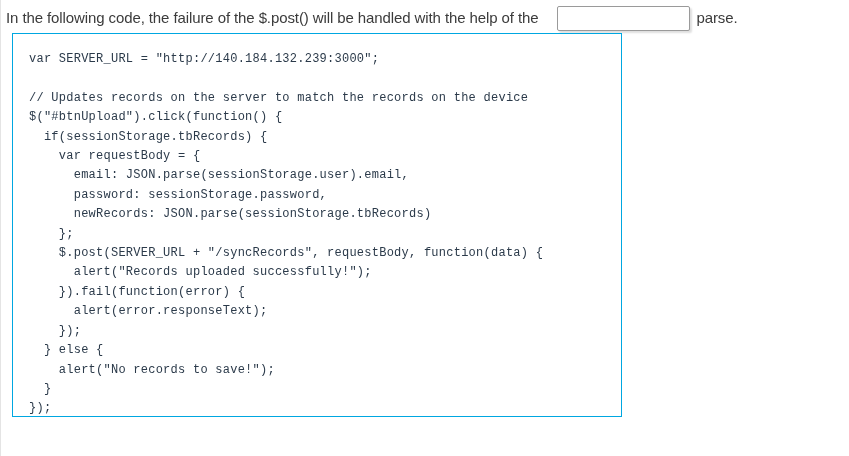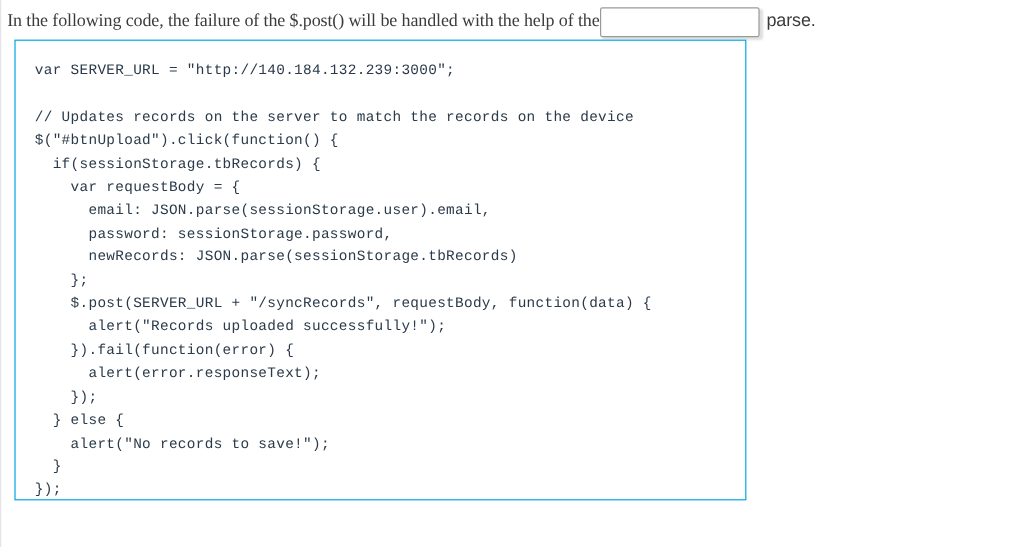--- a/index.html
+++ b/index.html
@@ -38,21 +38,21 @@
     align-items: center;
     white-space: nowrap;
   }
   .q-text {
     font-family: "Liberation Sans", sans-serif;
     font-size: 15px;
     line-height: 24px;
     color: #3b3b3b;
     letter-spacing: -0.1px;
   }
-  .q-text.pre  { margin-right: 0; font-family: Liberation Serif, serif; }
+  .q-text.pre  { margin-right: 19px; }
   .q-text.post { margin-left: 6px; }
 
   
   #answer-input {
     box-sizing: border-box;
     width: 133px;
     height: 25px;
     background: #ffffff;
     border: 1px solid #9a9a9a;
     border-radius: 2px;

